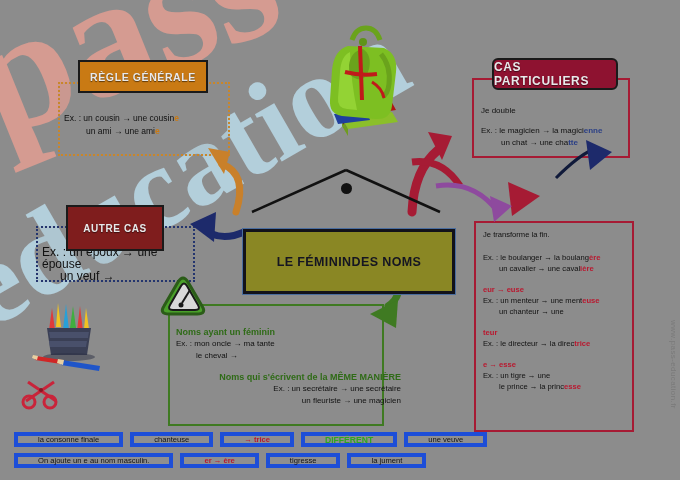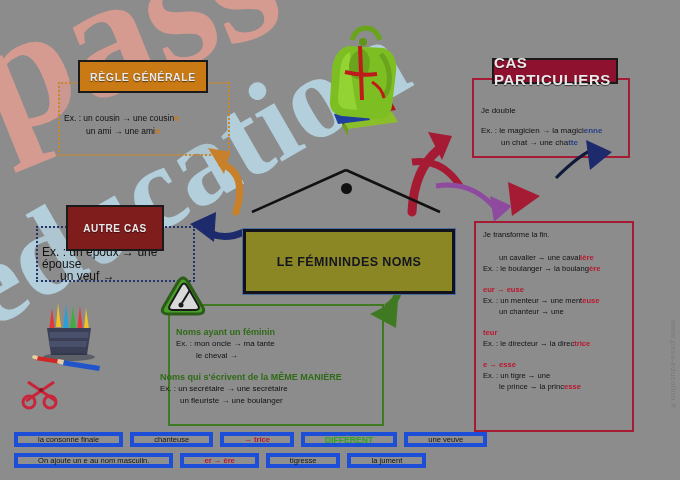--- a/index.html
+++ b/index.html
@@ -24,22 +24,22 @@
   
   #rg-zone{left:58px;top:62px;width:168px;height:70px;
     border:2px dotted #c9862a;background:rgba(140,140,140,.15);z-index:3;}
   #rg-plaque{left:78px;top:40px;width:130px;height:33px;
     background:#c97a14;font-size:10.5px;}
   #rg-body{left:64px;top:92px;width:160px;color:#111;font-size:8.5px;line-height:13px;z-index:5;}
 
   
   #cp-zone{left:472px;top:58px;width:154px;height:76px;
     border:2px solid #a61b34;background:rgba(140,140,140,.12);z-index:3;}
-  #cp-plaque{left:492px;top:38px;width:126px;height:26px;
-    background:#8e1230;font-size:15px;}
+  #cp-plaque{left:492px;top:38px;width:126px;height:32px;
+    background:#8e1230;font-size:12px;border-radius:6px;}
   #cp-body{left:481px;top:85px;width:150px;color:#111;font-size:8px;line-height:12px;z-index:5;}
 
   
   #ac-zone{left:36px;top:206px;width:155px;height:52px;
     border:2px dotted #24356e;background:rgba(140,140,140,.12);z-index:3;}
   #ac-plaque{left:66px;top:185px;width:98px;height:46px;
     background:#7f1d1d;font-size:10px;}
   #ac-body{left:42px;top:226px;width:150px;color:#111;font-size:12px;line-height:12px;z-index:5;}
 
   
@@ -49,21 +49,21 @@
   .rule-key{color:#b9182f;font-weight:bold;}
   .hl-red{color:#b9182f;font-weight:bold;}
   .hl-orange{color:#c97a14;font-weight:bold;}
   .hl-blue{color:#2a3f86;font-weight:bold;}
 
   
   #gr-zone{left:168px;top:284px;width:212px;height:118px;
     border:2px solid #3f7a22;background:rgba(140,140,140,.08);z-index:3;}
   .gr-head{color:#2f6b17;font-weight:bold;font-size:9px;}
   #gr-body1{left:176px;top:306px;width:215px;color:#111;font-size:8px;line-height:12px;z-index:5;}
-  #gr-body2{left:160px;top:351px;width:225px;color:#111;font-size:8px;line-height:12px;z-index:5;}
+  #gr-body2{left:176px;top:351px;width:225px;color:#111;font-size:8px;line-height:12px;z-index:5;text-align:right;}
 
   
   #sign{left:243px;top:209px;width:206px;height:59px;
     background:#8a8724;border:3px solid #12121a;
     box-shadow:0 0 0 1px #4a6d9e;
     display:flex;flex-direction:row;align-items:center;justify-content:center;
     z-index:8;}
   #sign .ttl{color:#151522;font-weight:bold;font-size:12.5px;letter-spacing:.4px;line-height:16px;text-align:center;}
   #knot{left:341px;top:163px;width:11px;height:11px;border-radius:50%;background:#111;z-index:9;}
 
@@ -250,29 +250,29 @@
       <span>→</span>
     </div>
   </div>
 
   <div class="abs" id="tf-zone"></div>
   <div class="abs" id="tf-body">
     <div>Je transforme la fin.</div>
     <div style="height:12px"></div>
 
     <div>
+      <div>
+        <span>Ex. : le boulanger</span>
+        <span>→</span>
+        <span>la boulang</span><span class="hl-red">ère</span>
+      </div>
       <div style="padding-left:16px">
         <span>un cavalier</span>
         <span>→</span>
         <span>une caval</span><span class="hl-red">ière</span>
-      </div>
-      <div>
-        <span>Ex. : le boulanger</span>
-        <span>→</span>
-        <span>la boulang</span><span class="hl-red">ère</span>
       </div>
     </div>
     <div style="height:10px"></div>
 
     <div>
       <div class="rule-key">eur → euse</div>
       <div>
         <span>Ex. : un menteur</span>
         <span>→</span>
         <span>une ment</span><span class="hl-red">euse</span>
@@ -326,21 +326,21 @@
   <div class="abs" id="gr-body2">
     <div class="gr-head">Noms qui s'écrivent de la MÊME MANIÈRE</div>
     <div>
       <span>Ex. : un secrétaire</span>
       <span>→</span>
       <span>une secrétaire</span>
     </div>
     <div style="padding-left:20px">
       <span>un fleuriste</span>
       <span>→</span>
-      <span>une boulanger</span>
+      <span>une magicien</span>
     </div>
   </div>
 
   <div class="abs" id="knot"></div>
   <div class="abs" id="sign">
     <div class="ttl">LE FÉMININ</div>
     <div class="ttl">DES NOMS</div>
   </div>
 
   <div class="abs" id="chips">

